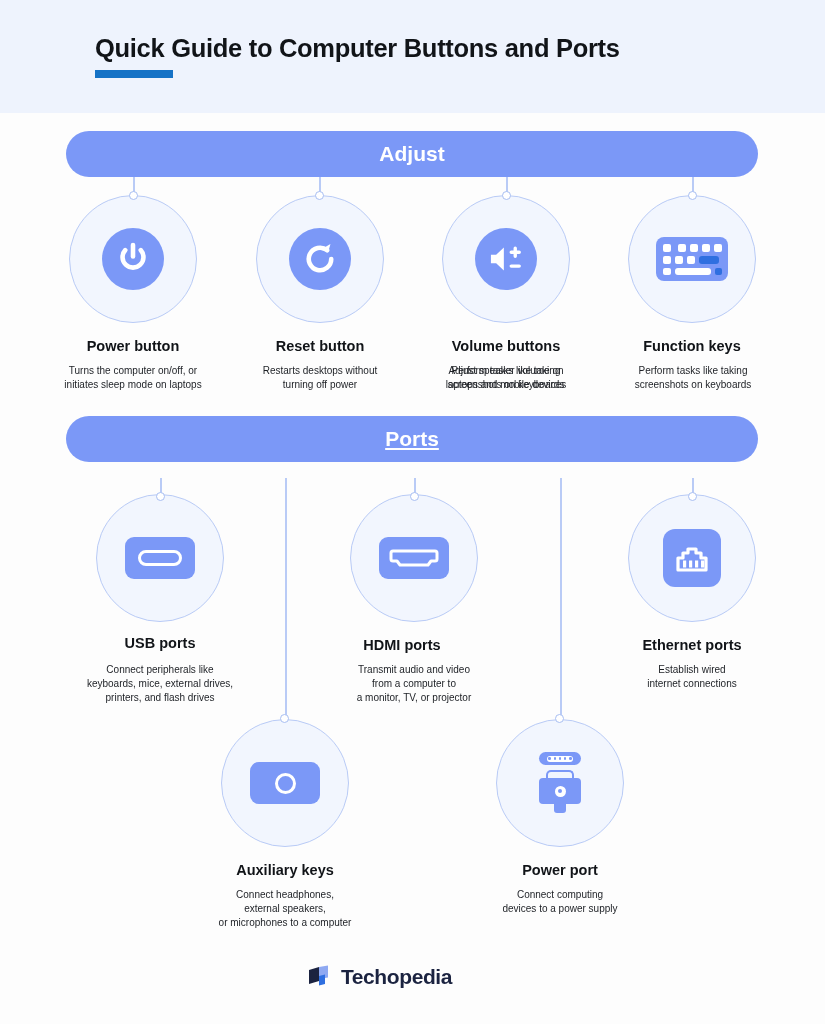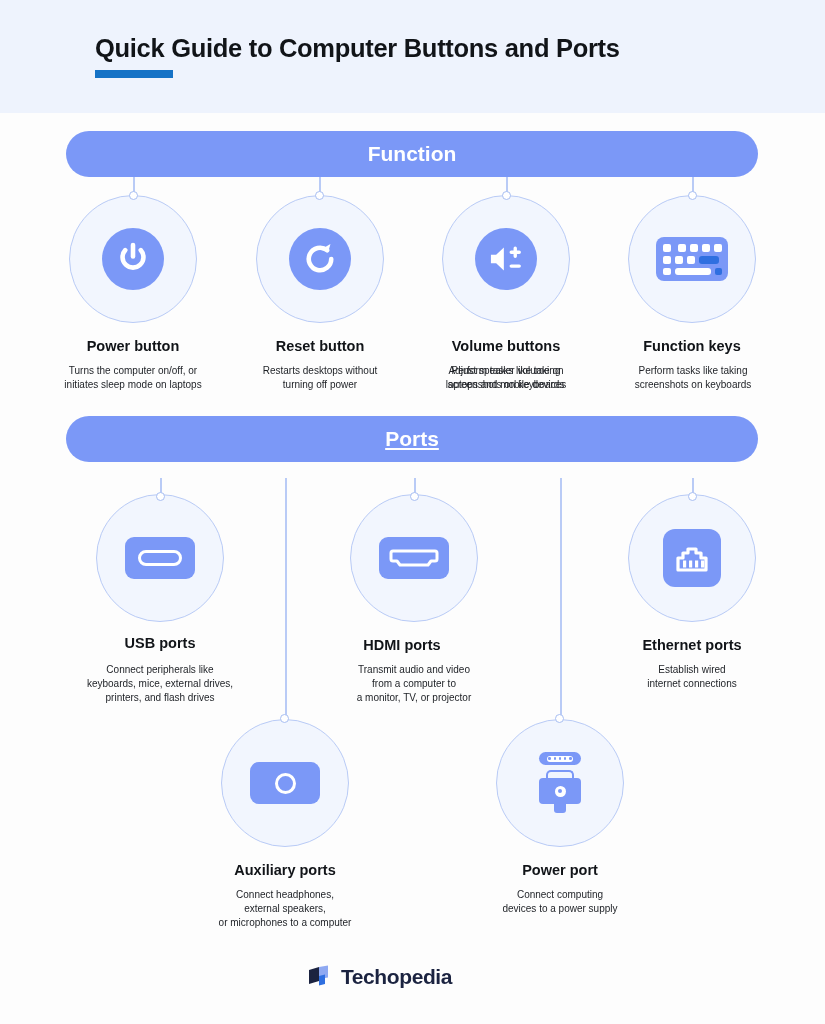--- a/index.html
+++ b/index.html
@@ -86,21 +86,21 @@
 <body>
 
 <div class="page">
 
   <div class="header">
     <div class="header-title">Quick Guide to Computer Buttons and Ports</div>
     <div class="header-rule"></div>
   </div>
 
   <div class="banner buttons">
-    <span>Function</span>
+    <span>Adjust</span>
   </div>
 
   <div class="vline" style="left:133px; top:177px; height:19px;"></div>
   <div class="node-dot" style="left:129px; top:191px;"></div>
 
   <div class="vline" style="left:319px; top:177px; height:19px;"></div>
   <div class="node-dot" style="left:315px; top:191px;"></div>
 
   <div class="vline" style="left:506px; top:177px; height:19px;"></div>
   <div class="node-dot" style="left:502px; top:191px;"></div>
@@ -221,21 +221,21 @@
   </div>
   <div class="item-title" style="left:592px; top:637px; width:200px;">Ethernet ports</div>
   <div class="item-desc" style="left:592px; top:663px; width:200px;">Establish wired
 internet connections</div>
 
   <div class="circle big" style="left:221px; top:719px;">
     <div class="icon-tile icon-rect">
       <div style="width:21px;height:21px;border:3px solid #ffffff;border-radius:50%;"></div>
     </div>
   </div>
-  <div class="item-title" style="left:185px; top:862px; width:200px;">Auxiliary ports</div>
+  <div class="item-title" style="left:185px; top:862px; width:200px;">Auxiliary keys</div>
   <div class="item-desc" style="left:175px; top:888px; width:220px;">Connect headphones,
 external speakers,
 or microphones to a computer</div>
 
   <div class="circle big" style="left:496px; top:719px;">
     <div style="position:relative;width:62px;height:66px;">
       <div style="position:absolute;left:10px;top:2px;width:42px;height:13px;border-radius:7px;background:#7b98f7;display:flex;align-items:center;justify-content:center;">
         <div style="width:26px;height:6px;border-radius:3px;background:#ffffff;display:flex;align-items:center;justify-content:space-around;">
           <span style="width:2.4px;height:2.4px;border-radius:50%;background:#7b98f7;"></span>
           <span style="width:2.4px;height:2.4px;border-radius:50%;background:#7b98f7;"></span>

